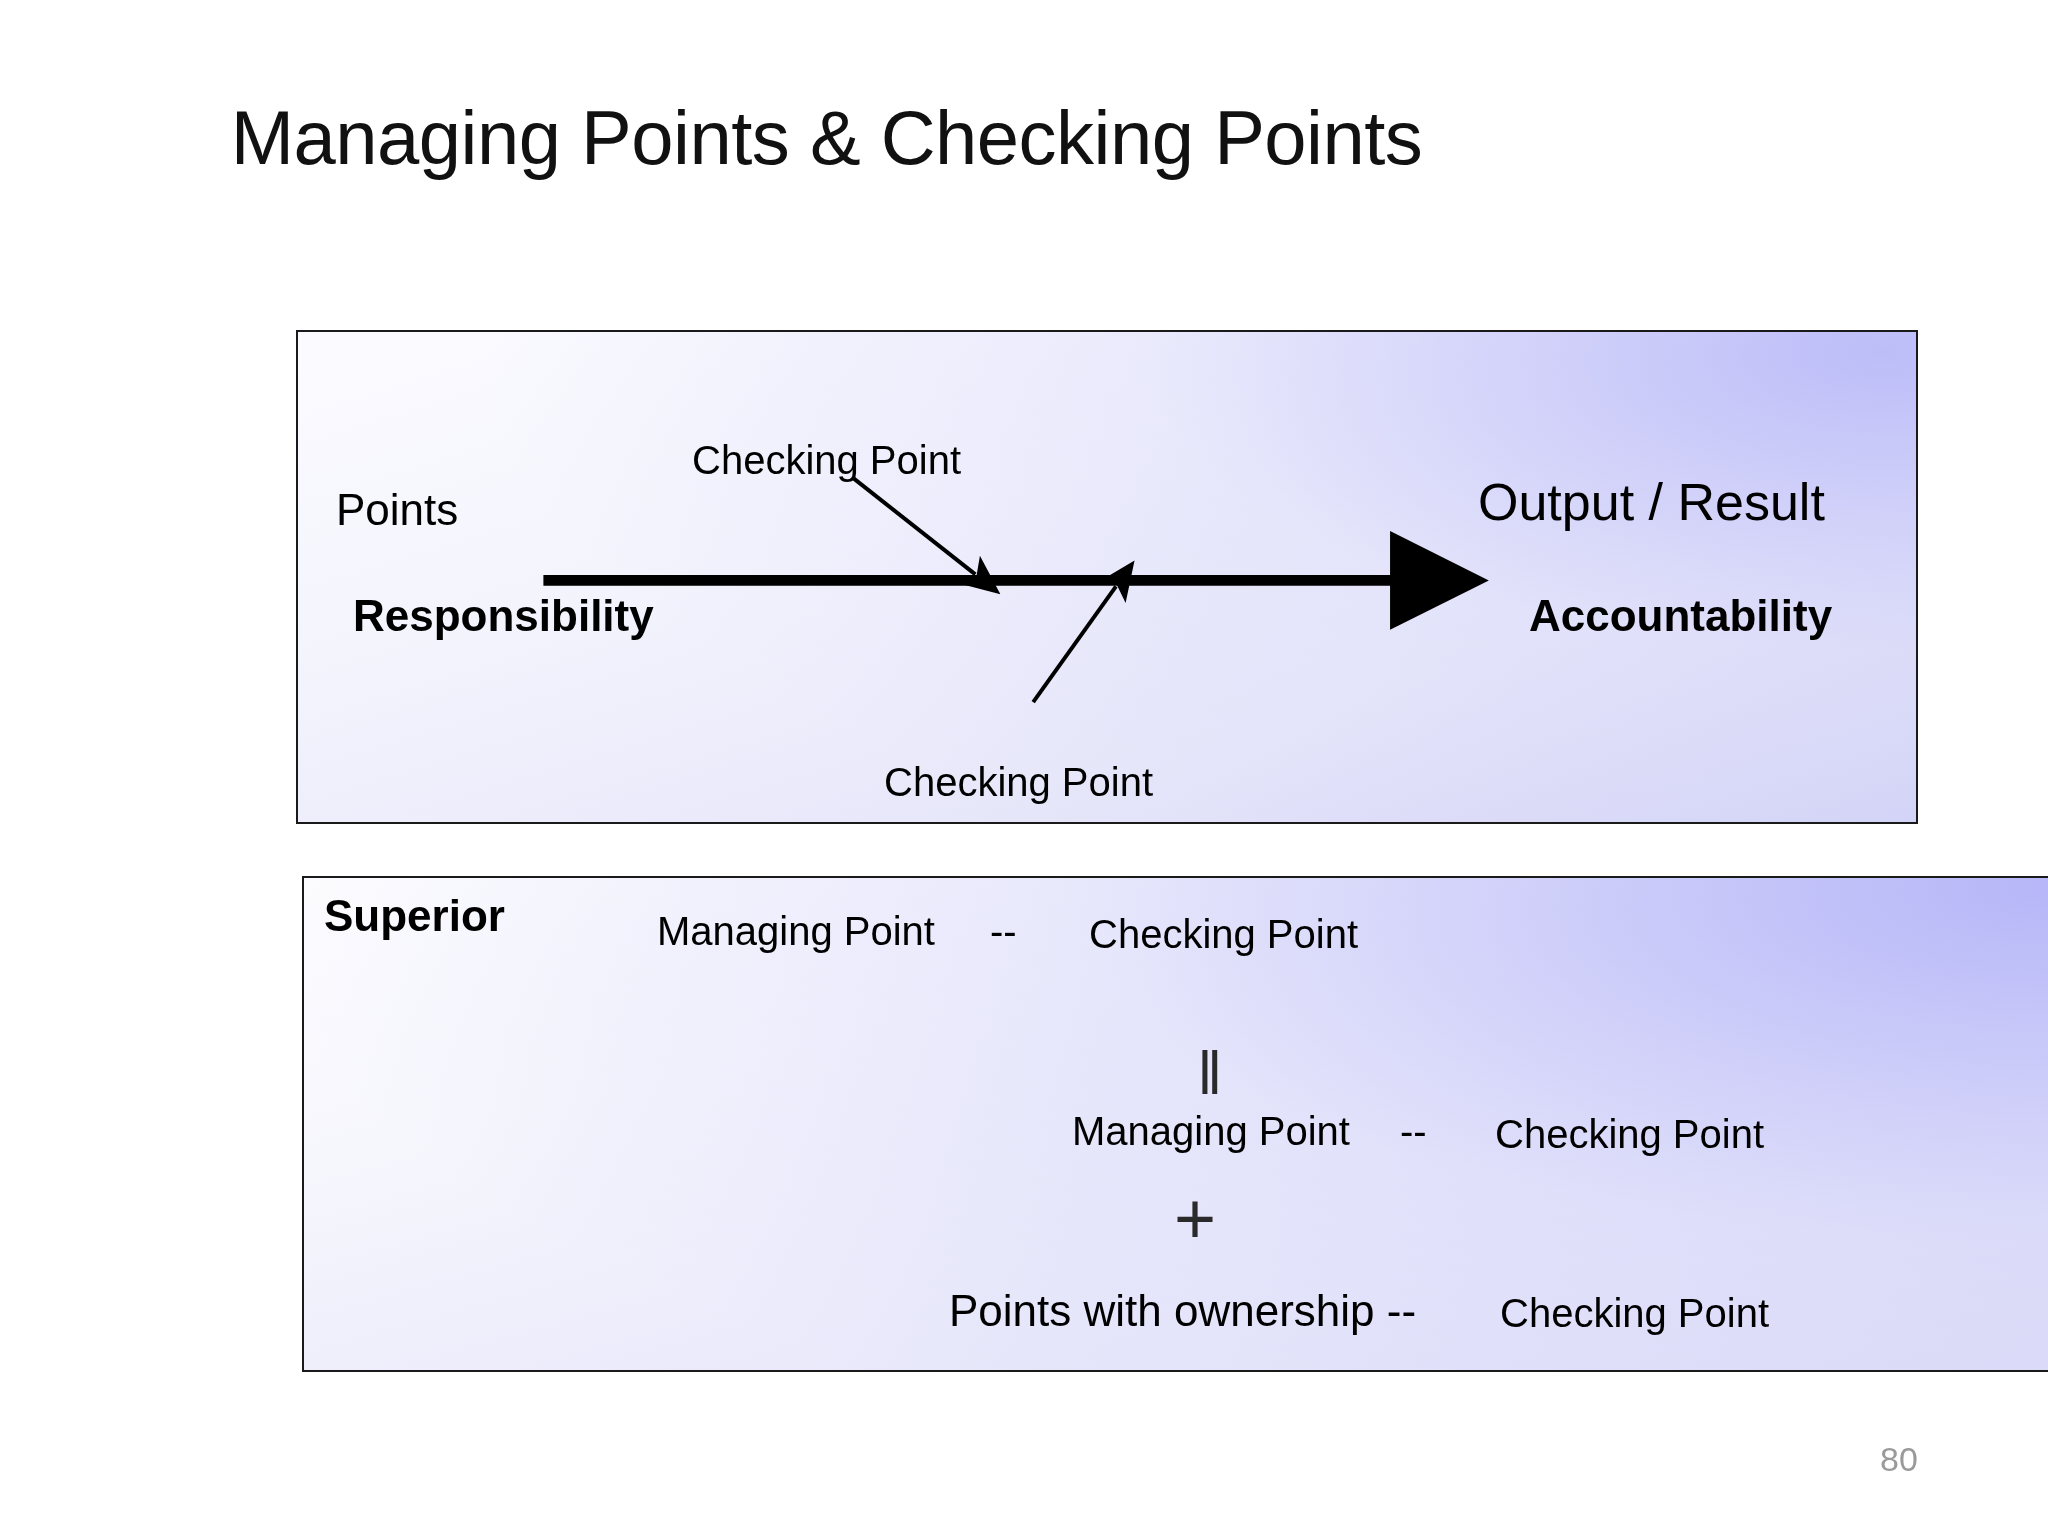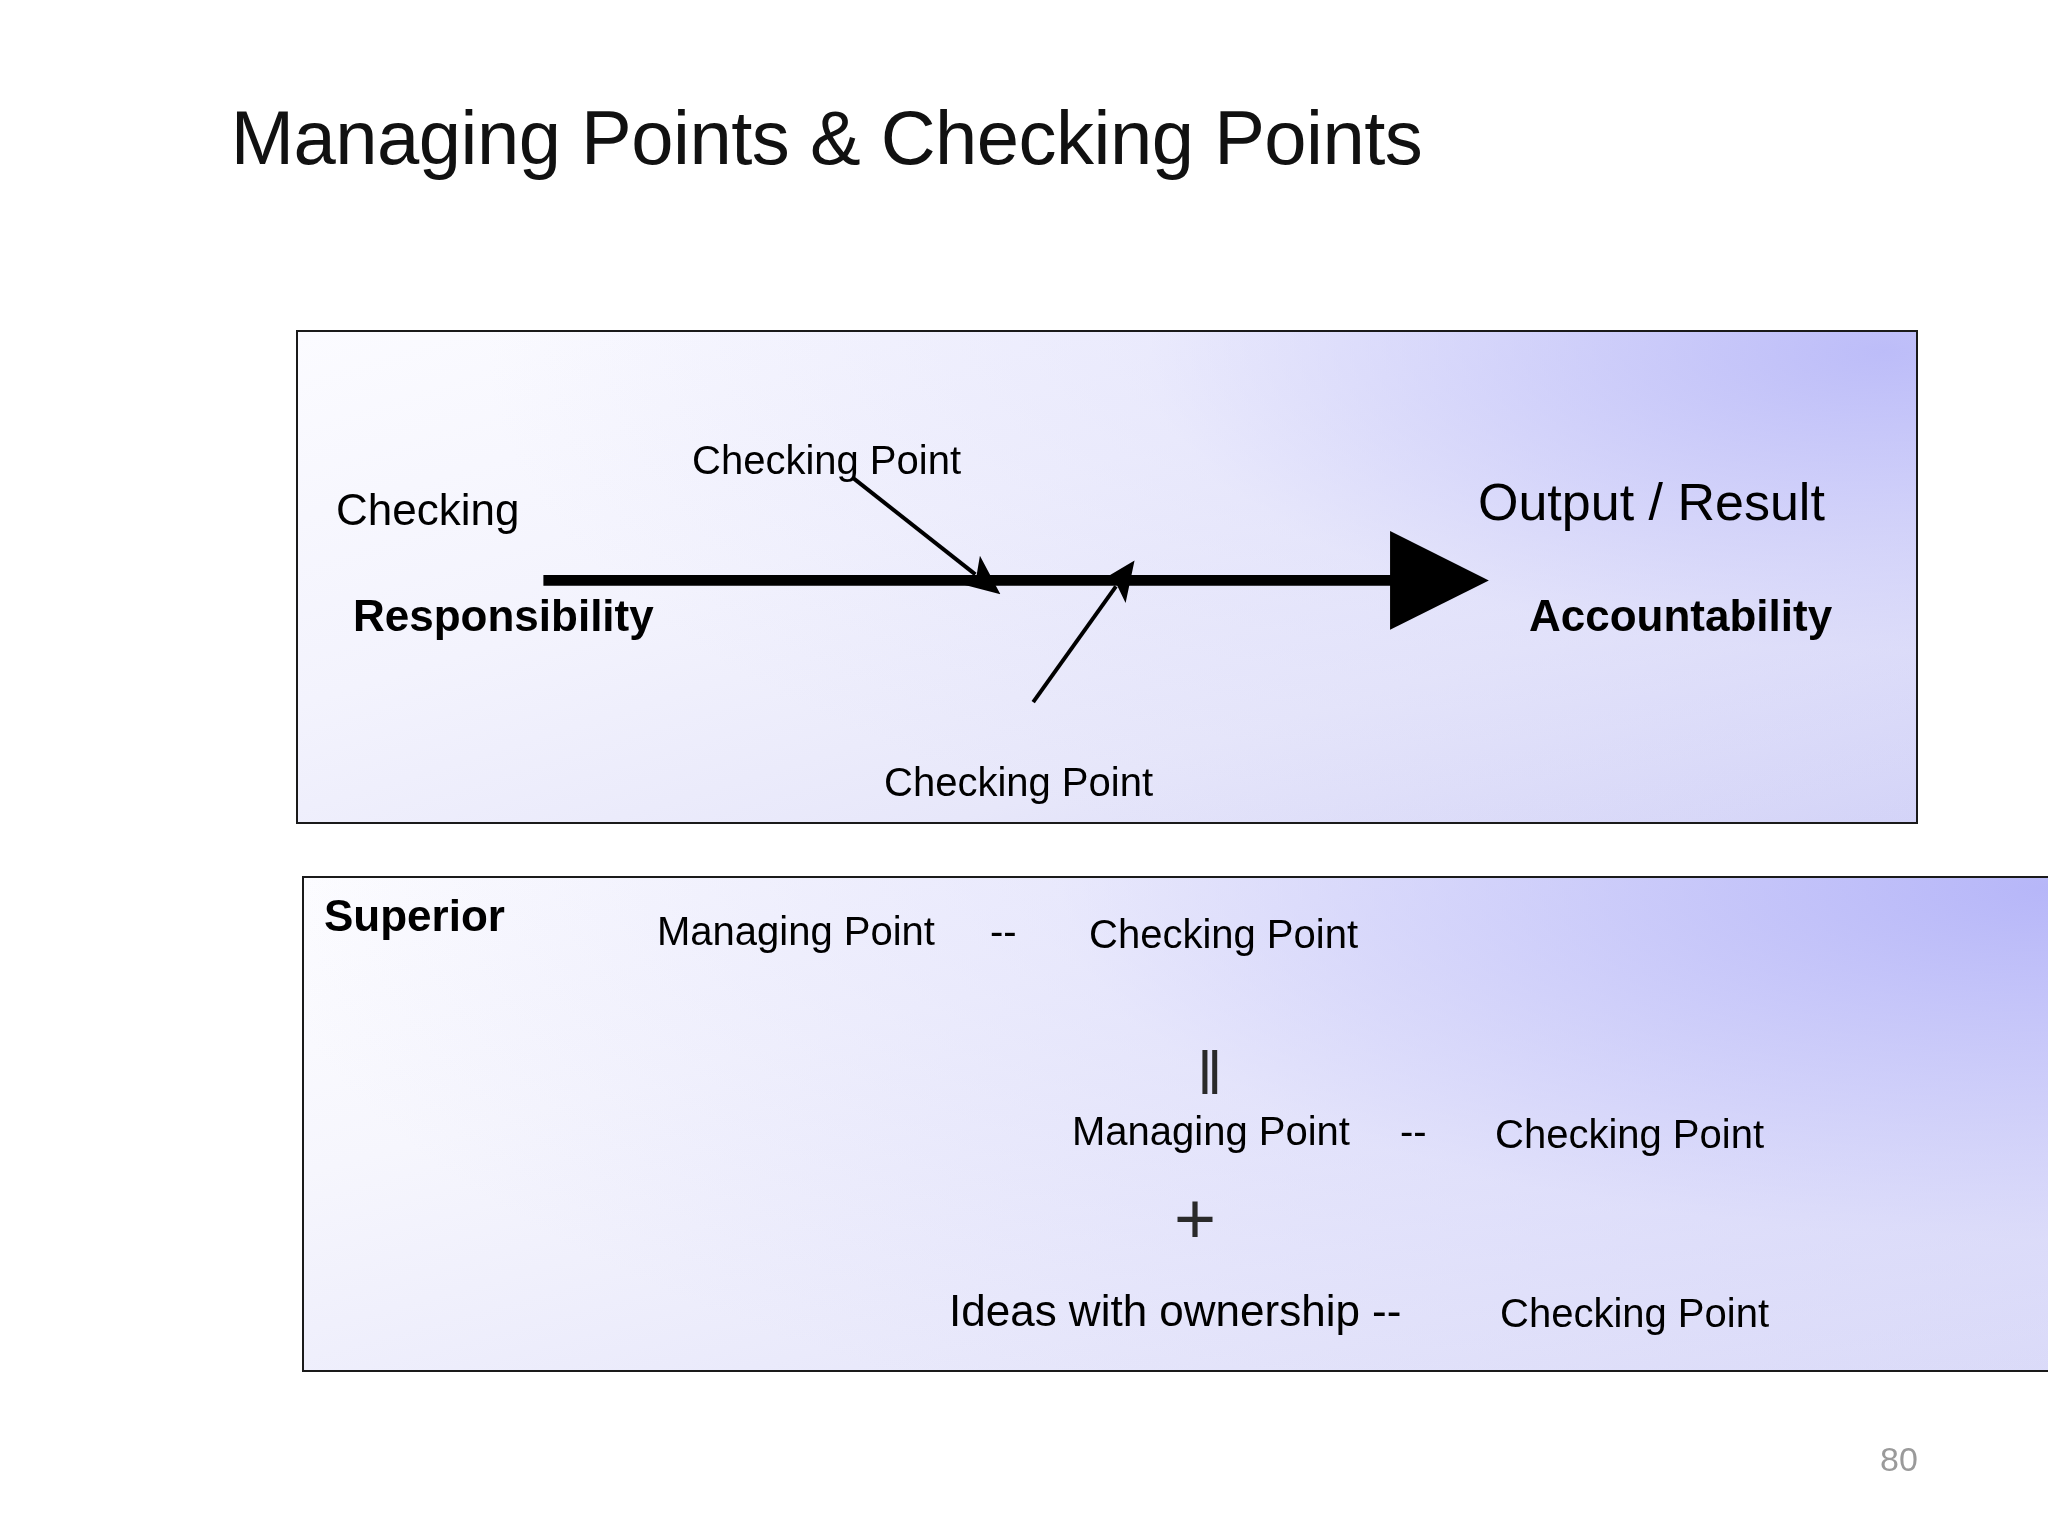--- a/index.html
+++ b/index.html
@@ -136,21 +136,21 @@
 </style>
 </head>
 <body>
 
 <div id="slide-title">Managing Points &amp; Checking Points</div>
 
 <div class="panel" id="process-panel">
 
   <div class="panel-content">
 
-    <div class="lbl" id="process-label">Checking</div>
+    <div class="lbl" id="process-label">Points</div>
 
     <div class="lbl" id="checking-top-label">Checking Point</div>
 
     <div class="lbl" id="checking-bot-label">Checking Point</div>
 
     <div class="lbl" id="output-label">
       <span>Output / Result</span>
     </div>
 
     <div class="lbl bold" id="responsibility-label">Responsibility</div>
@@ -187,18 +187,18 @@
     <div class="lbl" id="row1-checking">Checking Point</div>
 
     <div class="lbl" id="par-symbol">‖</div>
 
     <div class="lbl" id="row2-managing">Managing Point</div>
     <div class="lbl" id="row2-dash">--</div>
     <div class="lbl" id="row2-checking">Checking Point</div>
 
     <div class="lbl" id="plus-symbol">+</div>
 
-    <div class="lbl" id="row3-ideas">Ideas with ownership --</div>
+    <div class="lbl" id="row3-ideas">Points with ownership --</div>
     <div class="lbl" id="row3-checking">Checking Point</div>
   </div>
 </div>
 
 <div id="page-number">80</div>
 
 </body></html>

